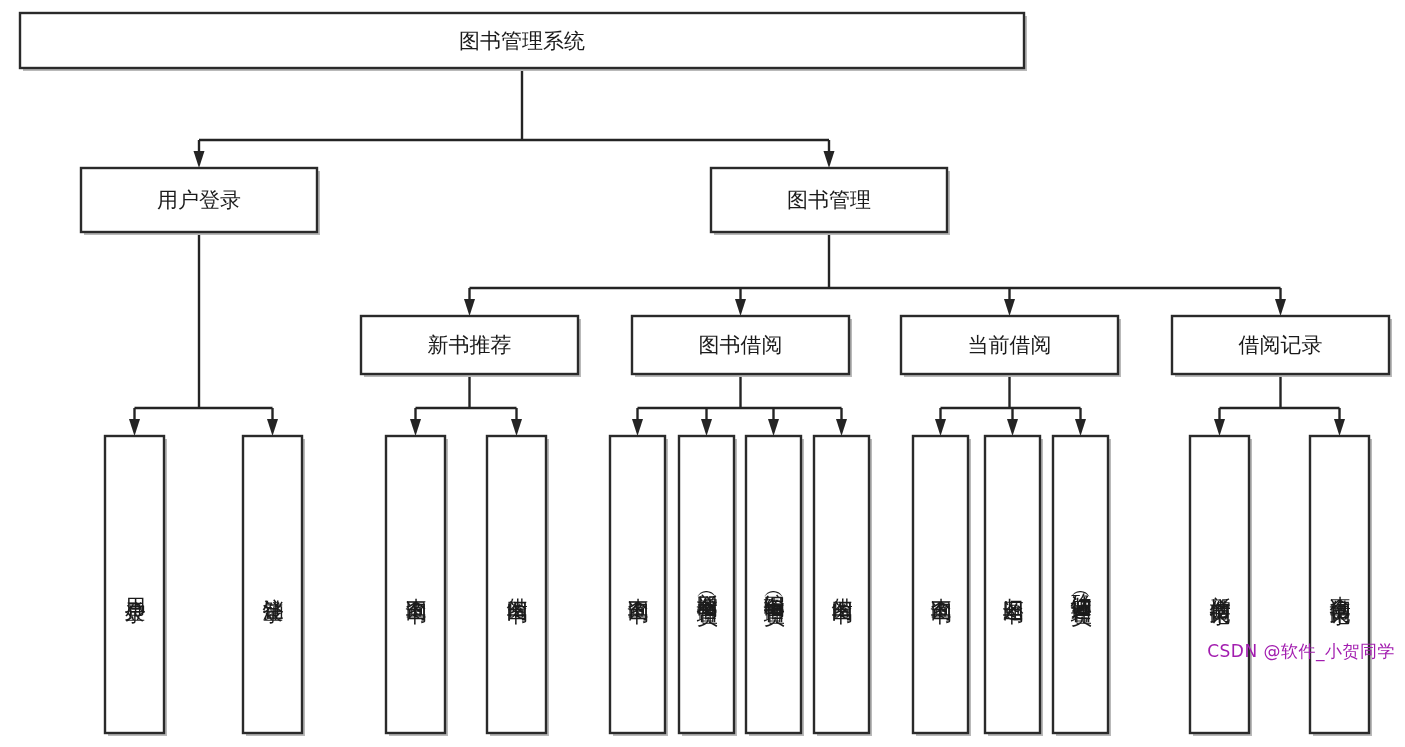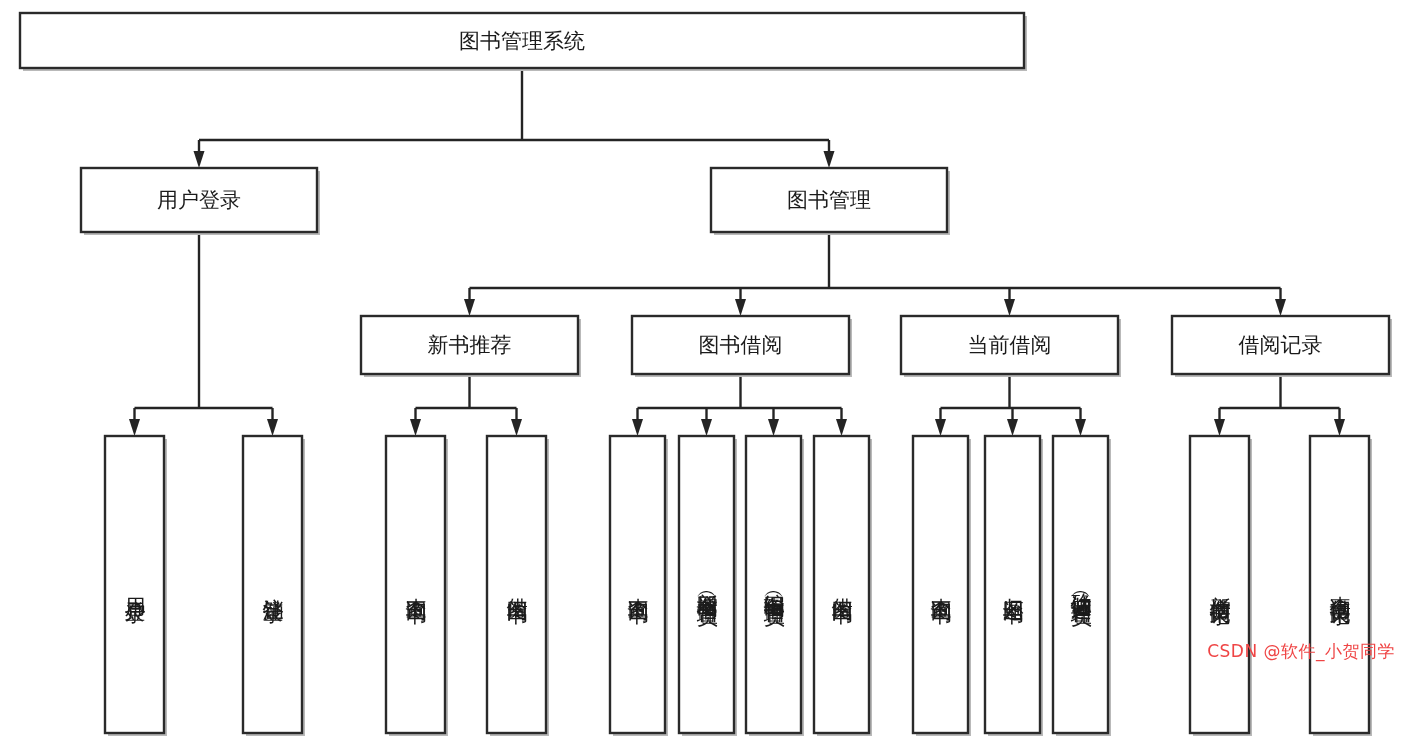--- a/index.html
+++ b/index.html
@@ -67,21 +67,21 @@
     white-space: nowrap;
     pointer-events: none;
     user-select: none;
   }
   .watermark {
     position: absolute;
     right: 10px;
     bottom: 4px;
     font-family: "DejaVu Sans", "Liberation Sans", sans-serif;
     font-size: 17px;
-    color: #ef4444;
+    color: #a21caf;
     letter-spacing: 0.5px;
     user-select: none;
   }
 </style>
 </head>
 <body>
 
 <div id="diagram-root">
 
   <svg id="tree-svg" viewBox="0 0 1405 747">

